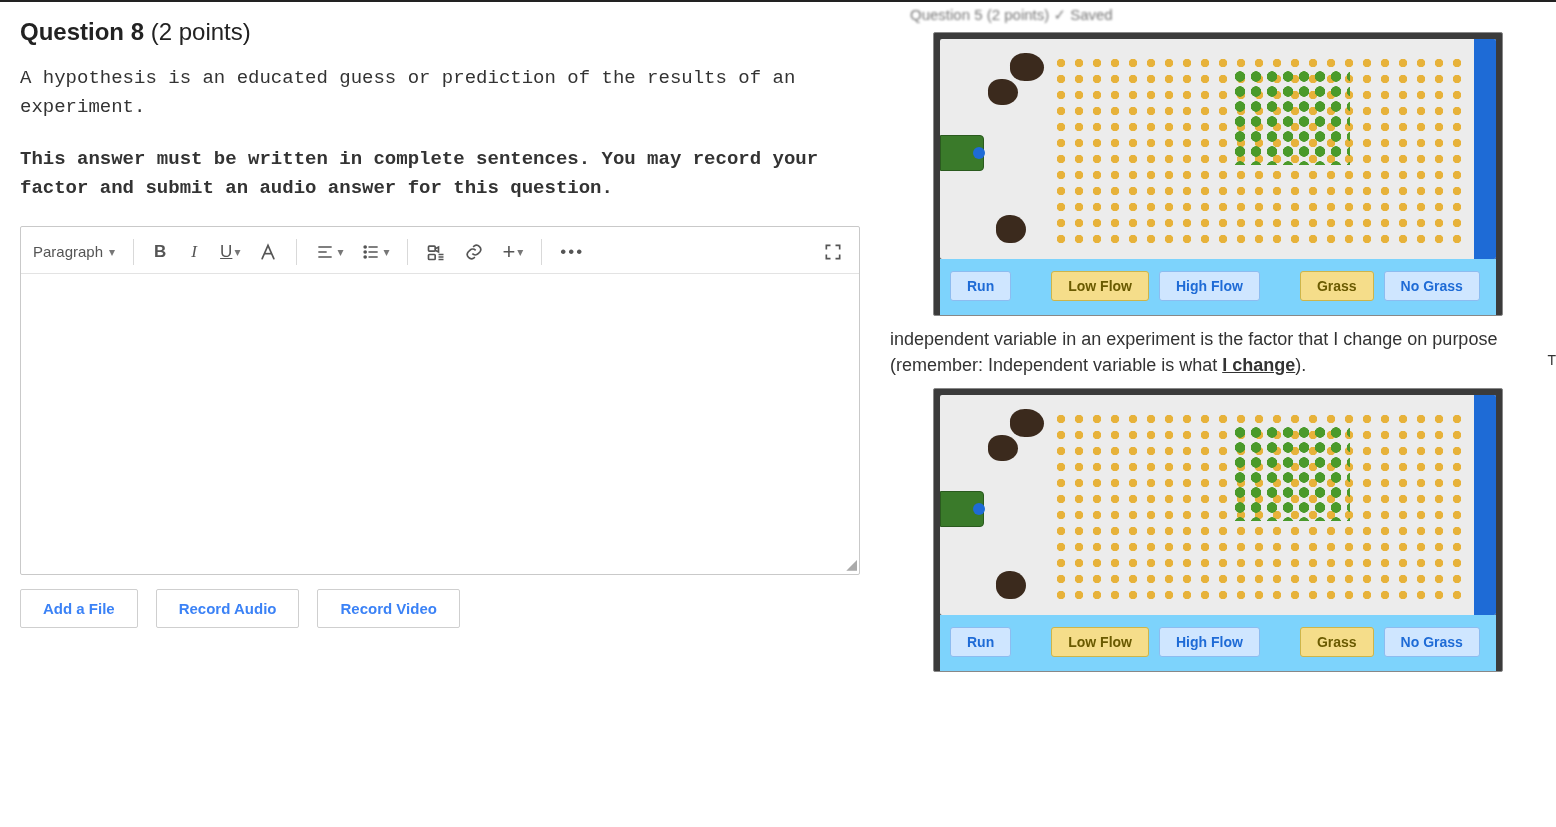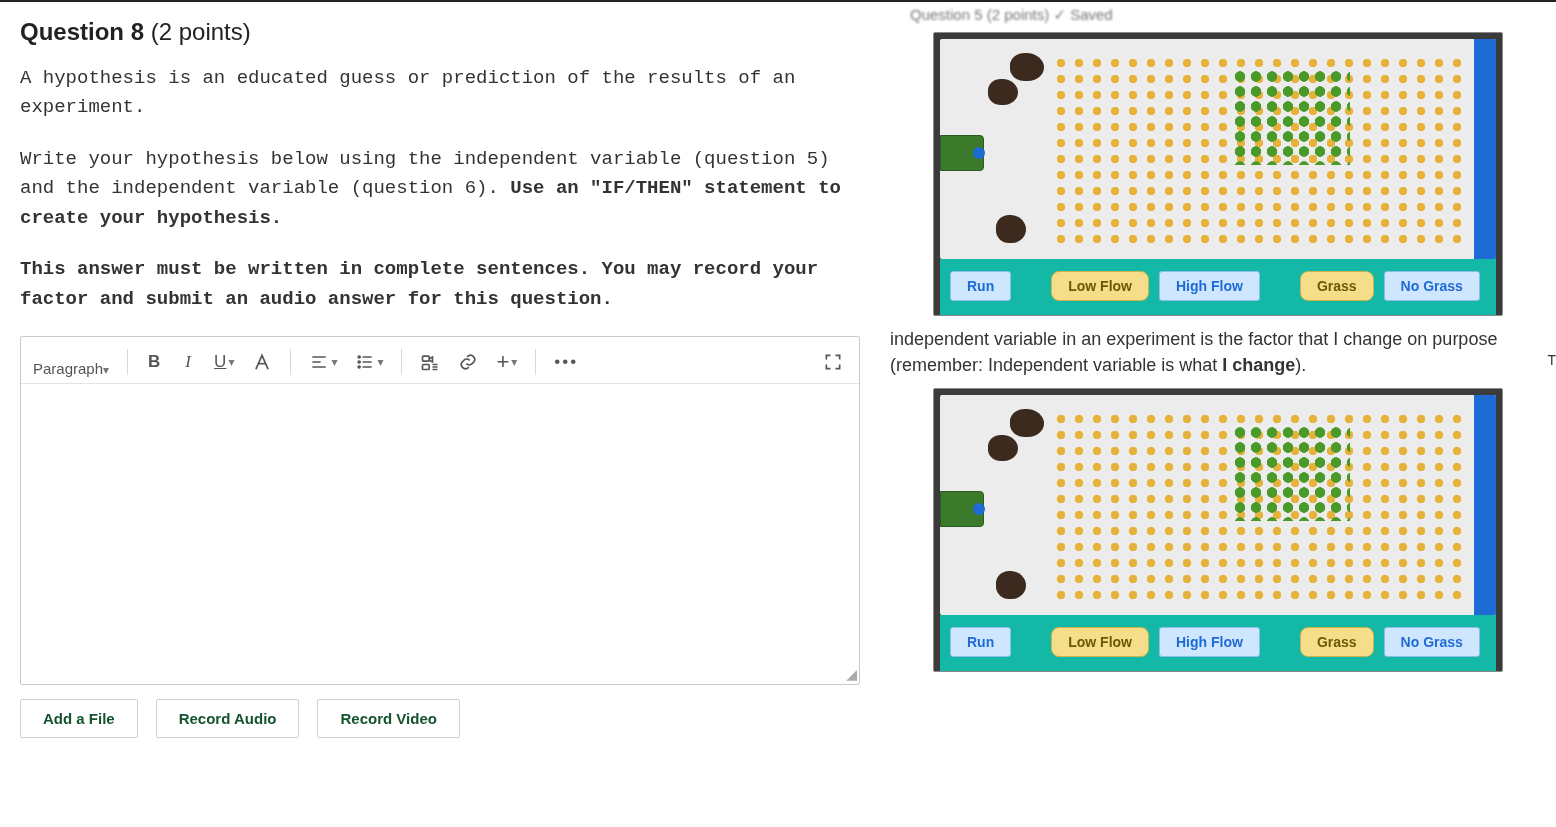--- a/index.html
+++ b/index.html
@@ -10,71 +10,68 @@
   .qtitle { font-size:24px; color:#222; margin-bottom:18px;}
   .qtitle .bold { font-weight:700;}
   .qtext { font-size:19px; line-height:1.55; color:#333; margin:0 0 22px 0;font-family:Liberation Mono, monospace; }
   .qtext strong { font-weight:700; }
   
   .editor { border:1px solid #c9c9c9; border-radius:2px; margin-top:4px;}
   .toolbar { display:flex; align-items:center; padding:10px 10px 6px 10px; border-bottom:1px solid #e3e3e3; gap:6px;}
   .sep { width:1px; height:26px; background:#d9d9d9; margin:0 6px;}
   .tbtn { display:inline-flex; align-items:center; justify-content:center; min-width:28px; height:30px; padding:0 6px; color:#555; font-size:17px; cursor:pointer; border-radius:3px;}
   .tbtn svg { width:20px; height:20px; fill:none; stroke:#555; stroke-width:2;}
-  .para { display:flex; align-items:flex-end; font-size:15px; color:#555; padding:0 6px 0 2px;}
+  .para { display:flex; align-items:center; gap:6px; font-size:15px; color:#555; padding:0 6px 0 2px;}
   .para .chev, .chev { font-size:12px; color:#777;}
   .editbody { height:300px; padding:10px; outline:none; font-size:16px; position:relative;}
   .resize-handle { position:absolute; right:2px; bottom:2px; font-size:14px; color:#aaa; pointer-events:none;}
   .attach-row { display:flex; gap:18px; margin-top:14px;}
-  .pillbtn { border:1px solid #cfcfcf; background:#fff; padding:10px 22px; font-size:15px; color:#14532d; font-weight:600; cursor:pointer; border-radius:2px;}
+  .pillbtn { border:1px solid #cfcfcf; background:#fff; padding:10px 22px; font-size:15px; color:#3b82f6; font-weight:600; cursor:pointer; border-radius:2px;}
   
   .truncated { color:#777; font-size:15px; filter:blur(1px); margin:4px 0 8px 20px;}
   .caption { font-size:18px; line-height:1.45; color:#333; margin:10px 0 10px 0;}
-  .caption strong { font-weight:700;}
+  .caption strong { font-weight:700;text-decoration:underline;}
   
   .sim-wrap { width:570px; margin:auto; }
   .sim { width:570px; border:1px solid #888; background:#3b3b3b; padding:6px 6px 0 6px; border-radius:2px; }
   .stage { position:relative; height:220px; background:#ececec; border-radius:2px; overflow:hidden;}
   .bluebar { position:absolute; right:0; top:0; width:22px; height:100%; background:#1e6bd6;}
   .pipe { position:absolute; left:0; top:96px; width:44px; height:36px; background:#3a7a2a; border-radius:0 4px 4px 0; border:1px solid #2a5a1e;}
   .pipe::after{ content:""; position:absolute; right:-2px; top:11px; width:12px; height:12px; background:#1e6bd6; border-radius:50%;}
   .clump { position:absolute; background:#3b2a1d; border-radius:50% 60% 55% 50%; }
   .c1 { width:34px; height:28px; left:70px; top:14px; }
   .c2 { width:30px; height:26px; left:48px; top:40px; }
   .c3 { width:30px; height:28px; left:56px; top:176px; }
   .dots { position:absolute; left:110px; top:14px; right:26px; bottom:14px;
           background-image: radial-gradient(circle, #e7b23a 4px, transparent 4.5px);
           background-size: 18px 16px; background-position: 2px 2px; }
   .grass { position:absolute; left:292px; top:30px; width:118px; height:96px;
            background-image: radial-gradient(circle, #4a9a2a 5px, transparent 5.5px);
            background-size: 16px 15px; }
-  .simbar { display:flex; align-items:flex-end; gap:10px; padding:12px 10px 14px 10px; background:#14b8a6;}
+  .simbar { display:flex; align-items:flex-end; gap:10px; padding:12px 10px 14px 10px; background:#7dd3fc;}
   .sbtn { font-size:14px; font-weight:600; padding:6px 16px; border-radius:3px; border:1px solid; cursor:pointer;}
   .blue { background:#cfe6ff; color:#1e6bd6; border-color:#8dbcf0;}
-  .amber { background:#f5dd8a; color:#6a5a00; border-color:#cdb54a;border-radius:8px;}
+  .amber { background:#f5dd8a; color:#6a5a00; border-color:#cdb54a;}
   .gap { flex:0 0 20px;}
   .spacer { flex:1;}
   .tinyT { position:absolute; right:0; top:350px; font-size:14px; color:#333;}
 </style>
 </head>
 <body>
 
 <div class="page">
 
   <div class="left">
     <div class="qtitle">
       <span class="bold">Question 8</span>
       <span>(2 points)</span>
     </div>
 
     <p class="qtext">A hypothesis is an educated guess or prediction of the results of an experiment.</p>
 
-    <p class="qtext">
-      <span>Write your hypothesis below using the independent variable (question 5) and the independent variable (question 6). </span><strong>Use an "IF/THEN" statement to create your hypothesis.</strong>
-    </p>
 
 
     <p class="qtext"><strong>This answer must be written in complete sentences. You may record your factor and submit an audio answer for this question.</strong></p>
 
     <div class="editor">
       <div class="toolbar">
         <div class="para tbtn">
           <span>Paragraph</span>
           <span class="chev">▾</span>
         </div>

